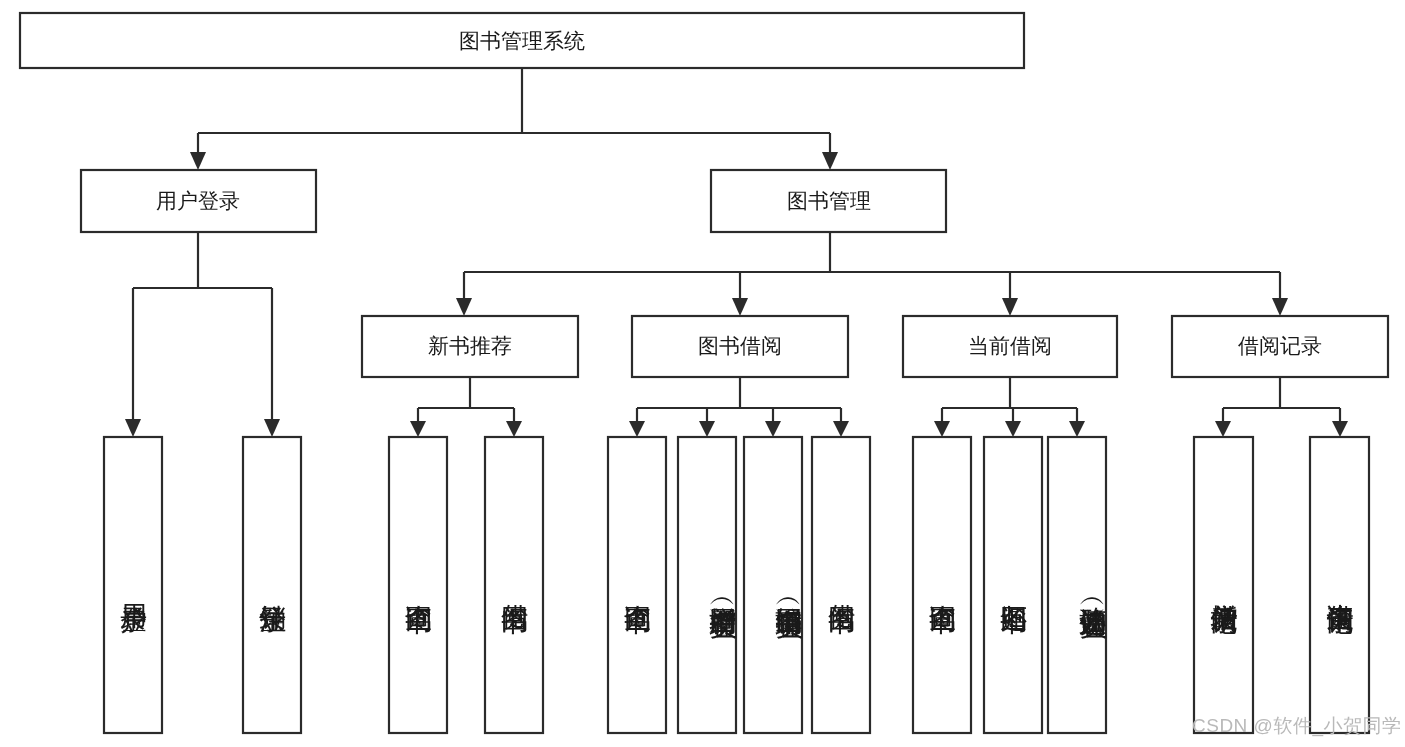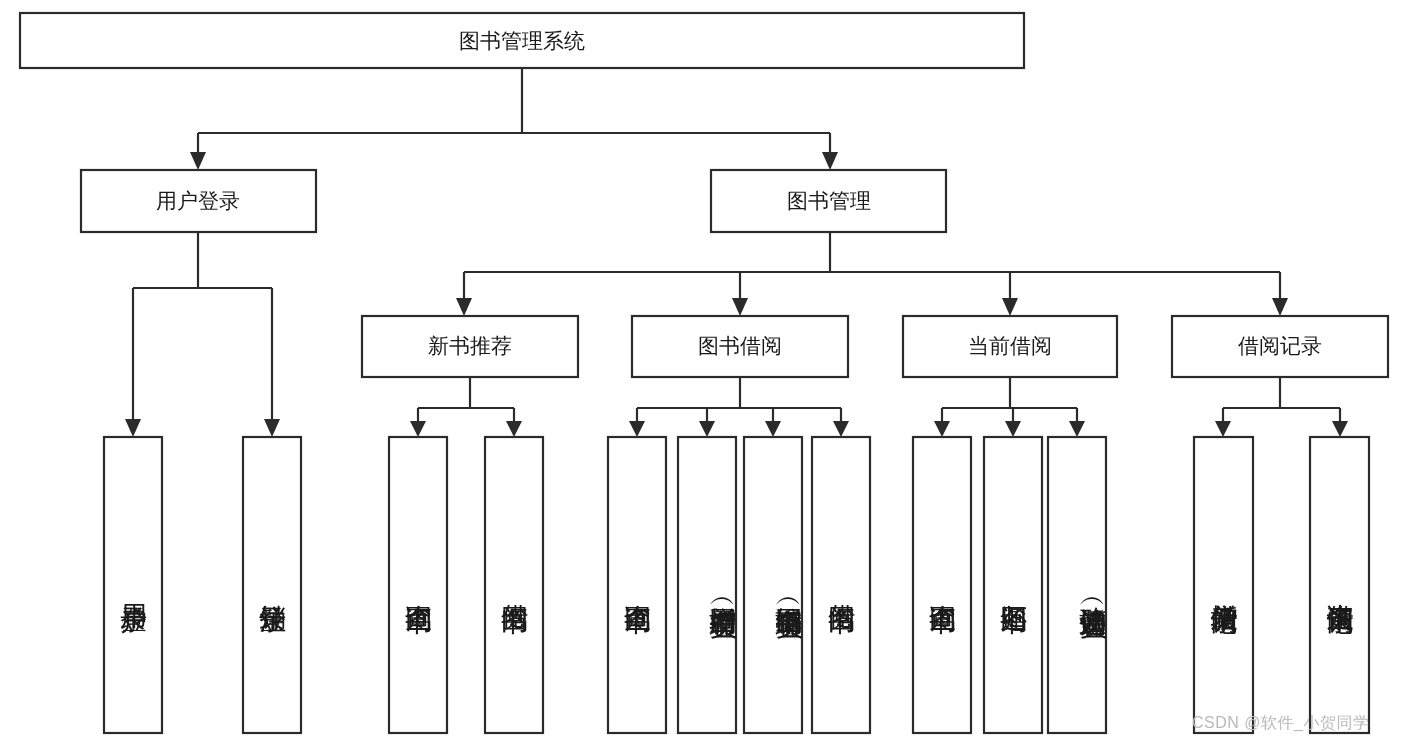--- a/index.html
+++ b/index.html
@@ -58,21 +58,21 @@
     line-height: 1.02;
     letter-spacing: 1px;
     color: #1a1a1a;
     white-space: nowrap;
     text-align: center;
     pointer-events: none;
   }
   .watermark {
     position: absolute;
     font-family: "Liberation Sans", "DejaVu Sans", sans-serif;
-    font-size: 16px;
+    font-size: 19px;
     color: #b9b9b9;
     white-space: nowrap;
     letter-spacing: 0.5px;
   }
 </style>
 </head>
 <body>
 
 <div id="diagram-root">
 

